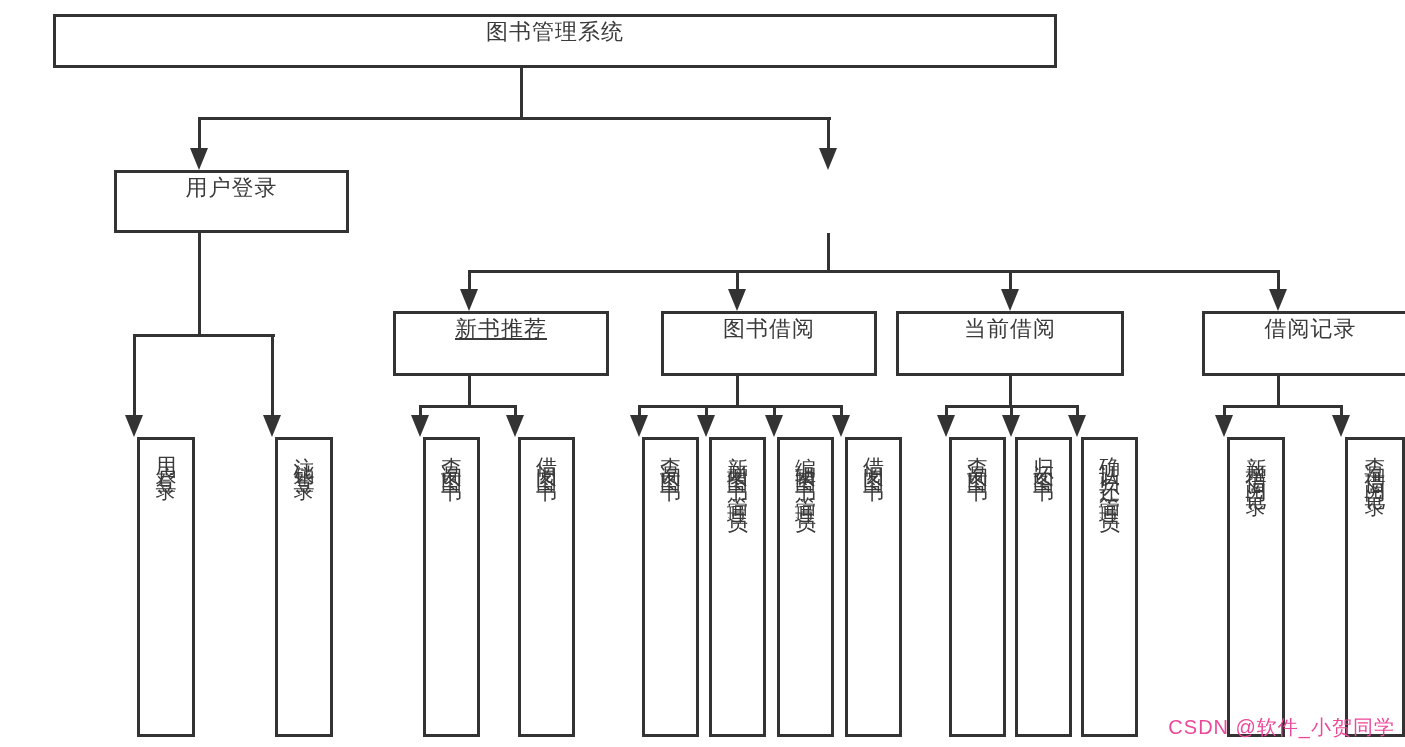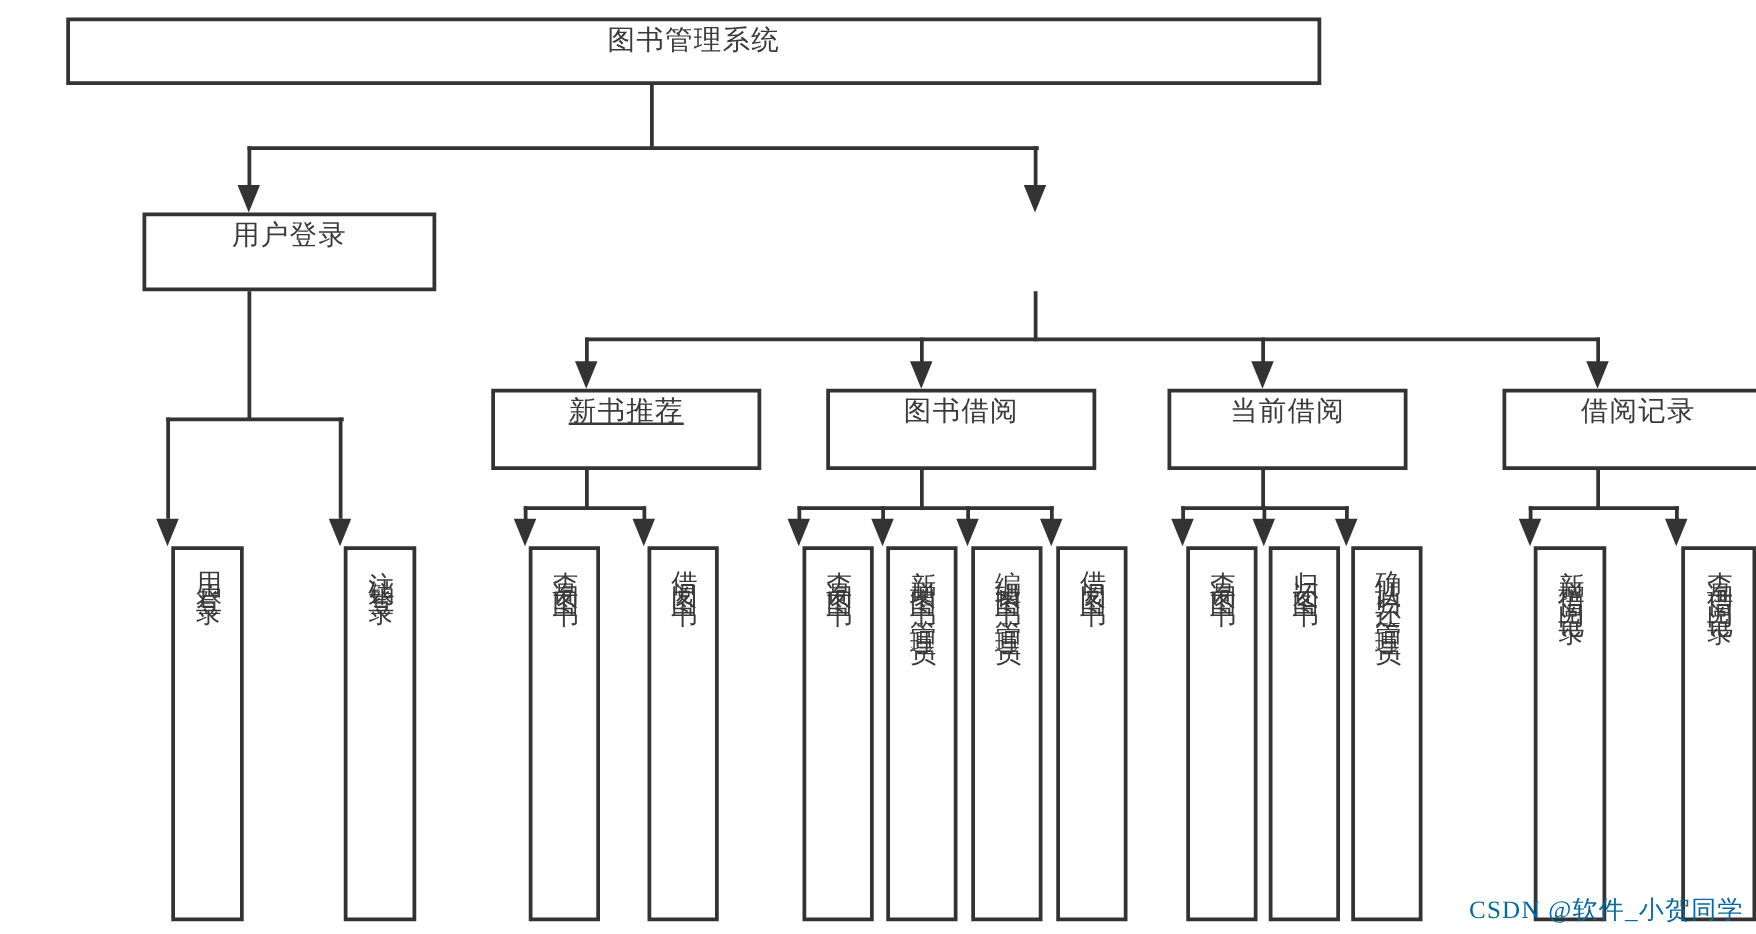--- a/index.html
+++ b/index.html
@@ -37,24 +37,23 @@
     width: 0; height: 0;
     border-left: 9px solid transparent;
     border-right: 9px solid transparent;
     border-top: 22px solid #333333;
   }
   .watermark {
     position: absolute;
     top: 714px;
     right: 10px;
     font-size: 20px;
-    color: #0369a1;
+    color: #ec4899;
     letter-spacing: 1px;
     white-space: nowrap;
-    font-family: Liberation Serif, serif;
   }
 </style>
 </head>
 <body>
 
 <div class="canvas">
 
   <div class="node" style="left:21px; top:14px; width:1004px; height:54px;">
     <span class="h-label">图书管理系统</span>
   </div>
@@ -87,21 +86,21 @@
   <div class="arrow" style="left:1001px; top:289px;"></div>
   <div class="line" style="left:1277px; top:270px; width:3px; height:20px;"></div>
   <div class="arrow" style="left:1269px; top:289px;"></div>
 
   <div class="node" style="left:361px; top:311px; width:216px; height:65px;text-decoration:underline;">
     <span class="h-label">新书推荐</span>
   </div>
   <div class="node" style="left:629px; top:311px; width:216px; height:65px;">
     <span class="h-label">图书借阅</span>
   </div>
-  <div class="node" style="left:902px; top:311px; width:192px; height:65px;">
+  <div class="node" style="left:864px; top:311px; width:228px; height:65px;">
     <span class="h-label">当前借阅</span>
   </div>
   <div class="node" style="left:1170px; top:311px; width:217px; height:65px;">
     <span class="h-label">借阅记录</span>
   </div>
 
   <div class="line" style="left:468px; top:376px; width:3px; height:32px;"></div>
   <div class="line" style="left:419px; top:405px; width:97px; height:3px;"></div>
   <div class="line" style="left:419px; top:405px; width:3px; height:12px;"></div>
   <div class="arrow" style="left:411px; top:415px;"></div>

